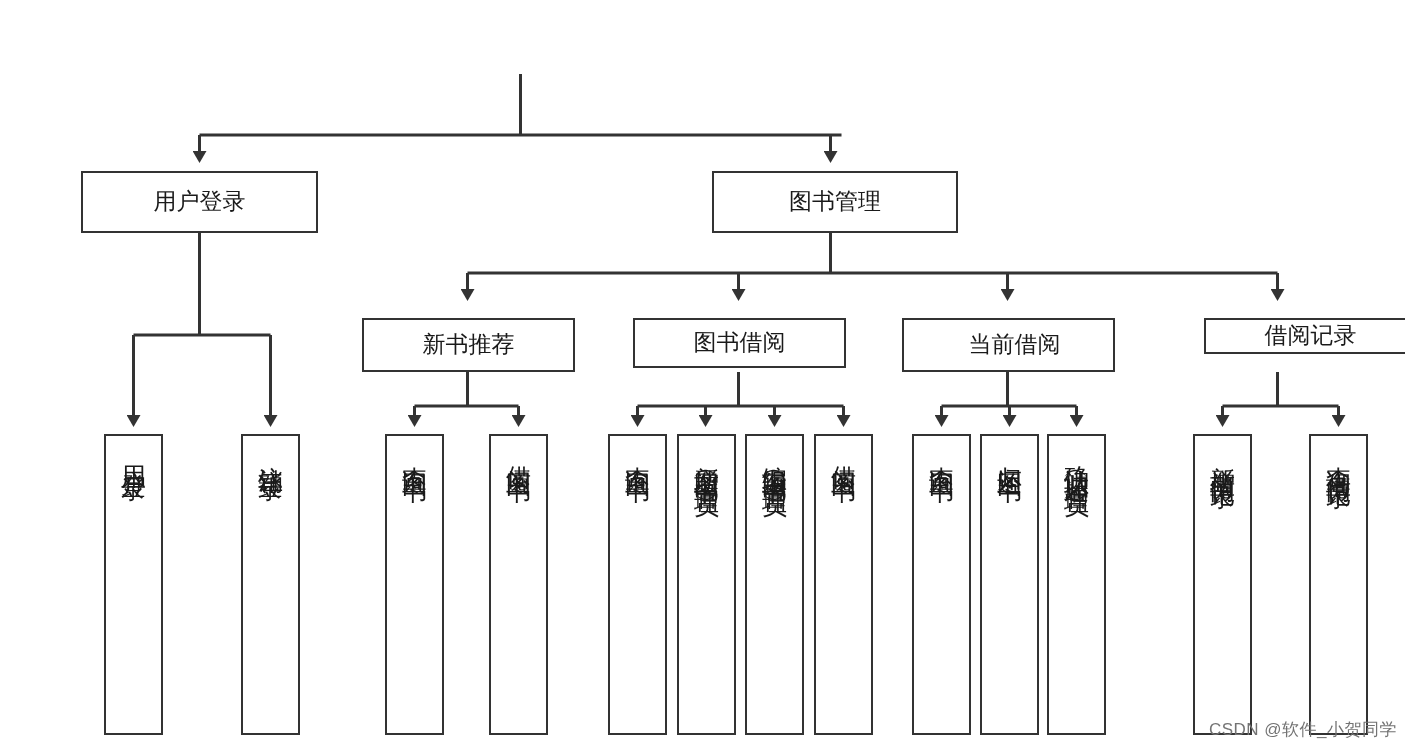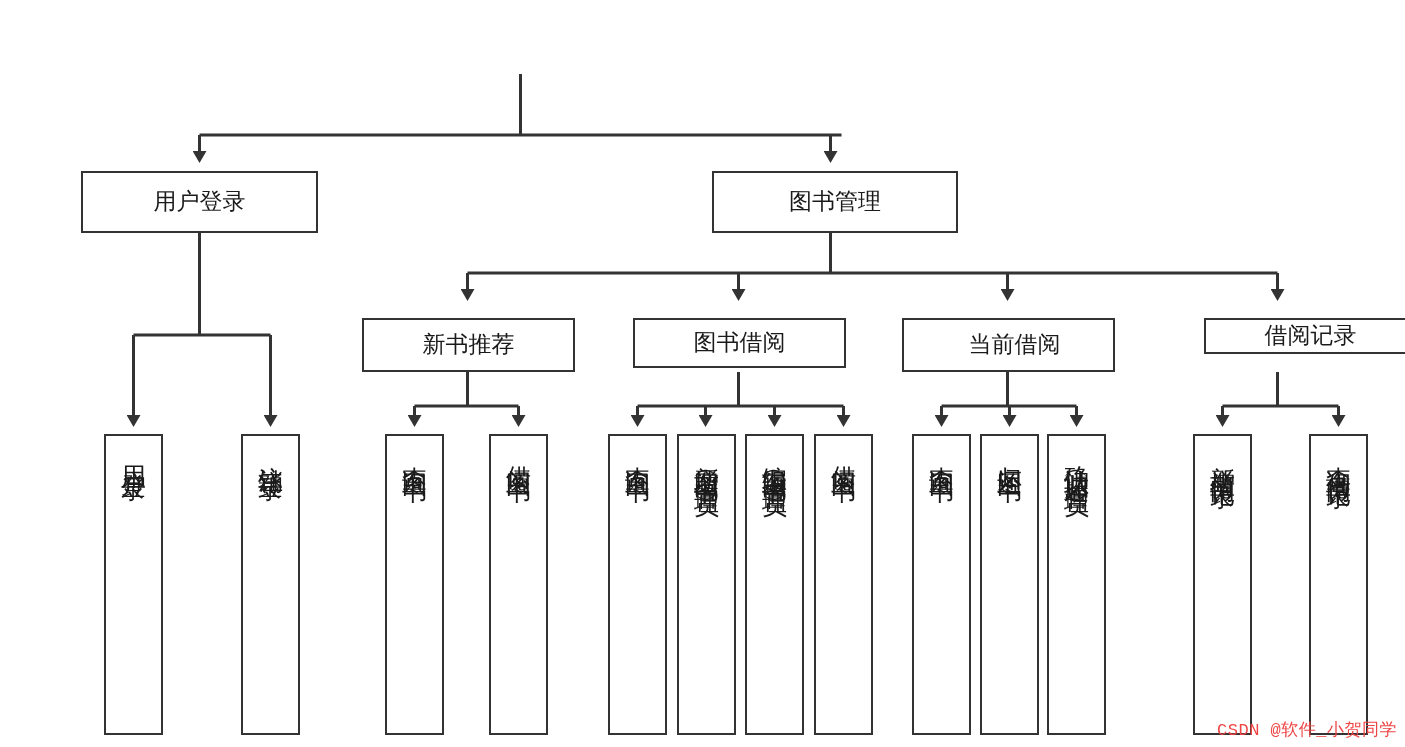--- a/index.html
+++ b/index.html
@@ -64,24 +64,24 @@
     letter-spacing: 4px;
     line-height: 1;
     white-space: nowrap;
   }
   
   #watermark {
     position: absolute;
     right: 8px;
     bottom: 6px;
     font-size: 17px;
-    color: #ef4444;
+    color: #737373;
     letter-spacing: 0.5px;
     white-space: nowrap;
-    font-family: Liberation Mono, monospace;
+    font-family: Liberation Sans, sans-serif;
   }
 </style>
 </head>
 <body>
 
 <div id="canvas">
 
   <svg id="diagram-svg" viewBox="0 0 1405 747" xmlns="http://www.w3.org/2000/svg">
     <defs>
       <marker id="arrow" viewBox="0 0 12 14" refX="1" refY="7" markerWidth="12" markerHeight="14" orient="auto-start-reverse" markerUnits="userSpaceOnUse">

